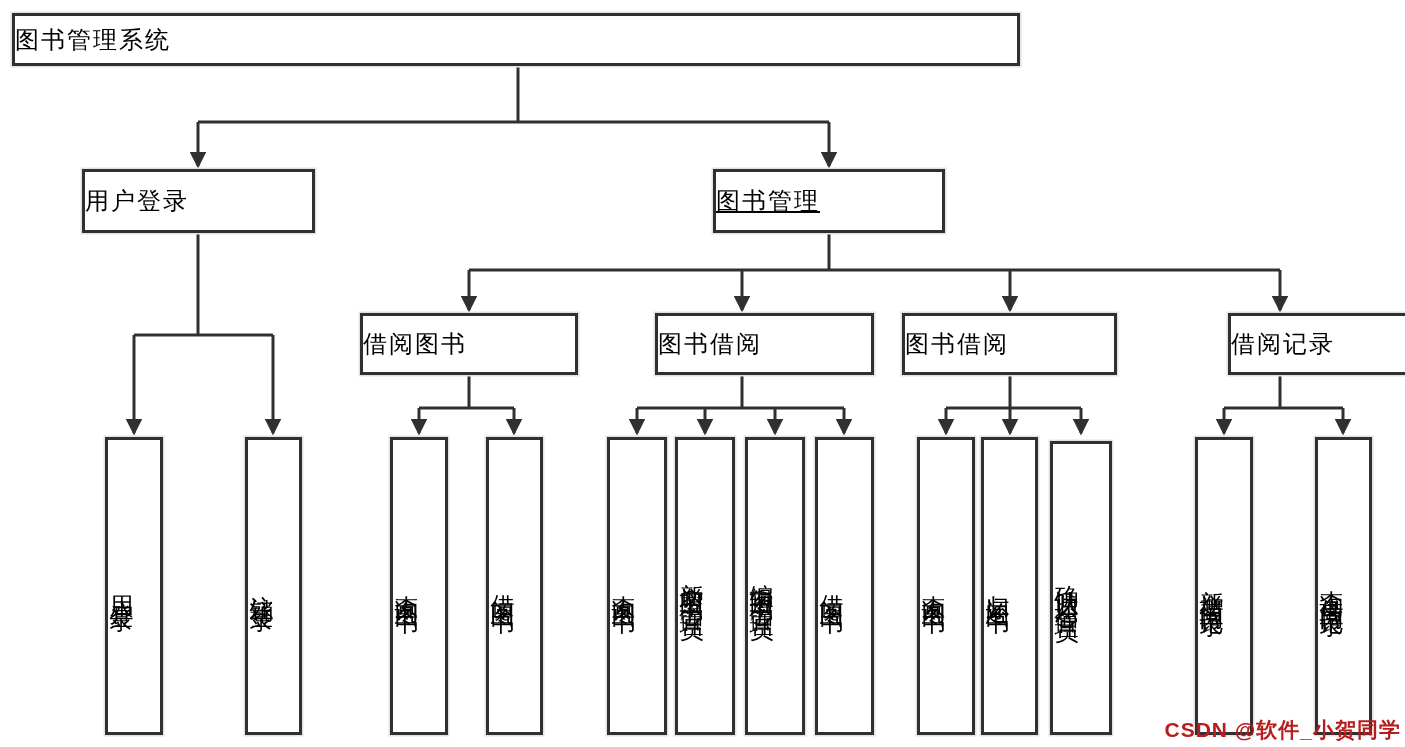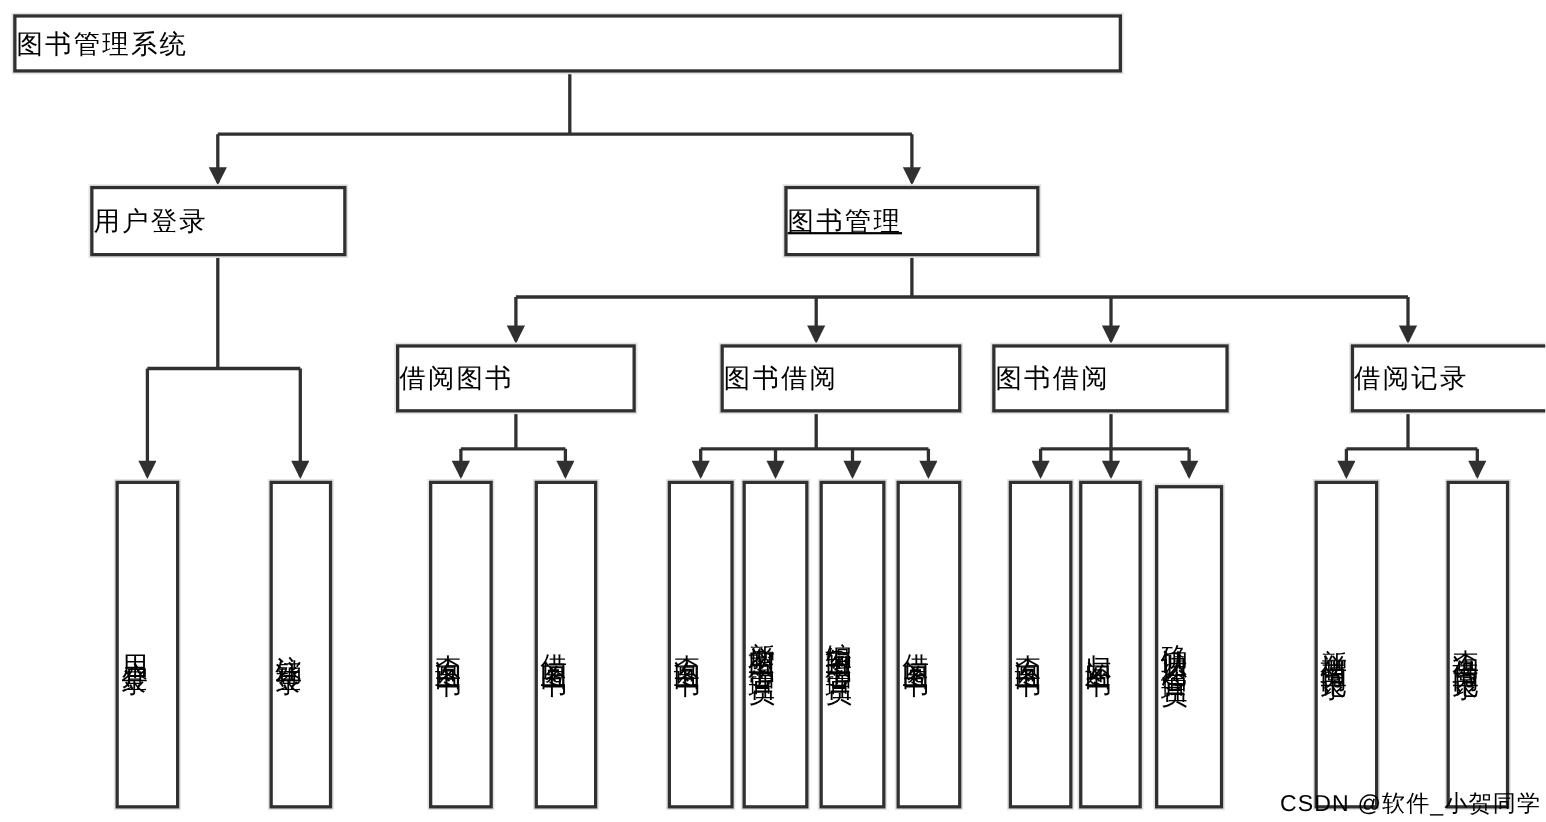--- a/index.html
+++ b/index.html
@@ -40,23 +40,24 @@
     letter-spacing: 5px;
     line-height: 1.1;
     white-space: nowrap;
   }
   .watermark {
     position: absolute;
     right: 4px;
     bottom: 3px;
     font-size: 21px;
     letter-spacing: 1px;
-    color: #000000;
+    color: #b91c1c;
     z-index: 5;
     white-space: nowrap;
+    font-weight: bold;
   }
 </style>
 </head>
 <body>
 
 <div class="stage">
 
   <svg class="wires" width="1405" height="747" viewBox="0 0 1405 747">
     <defs>
       <marker id="arrowhead" viewBox="0 0 10 10" refX="8.5" refY="5" markerWidth="6" markerHeight="5.5" orient="auto-start-reverse">

